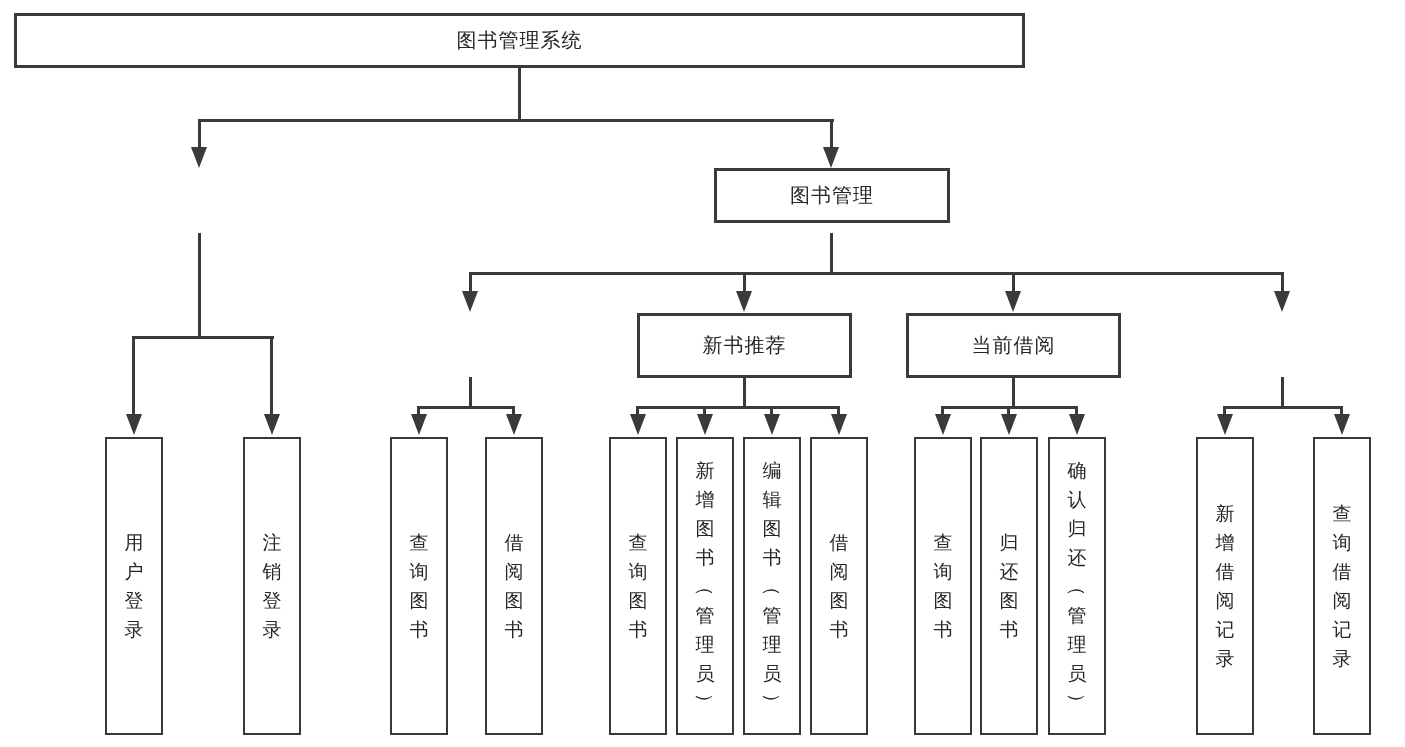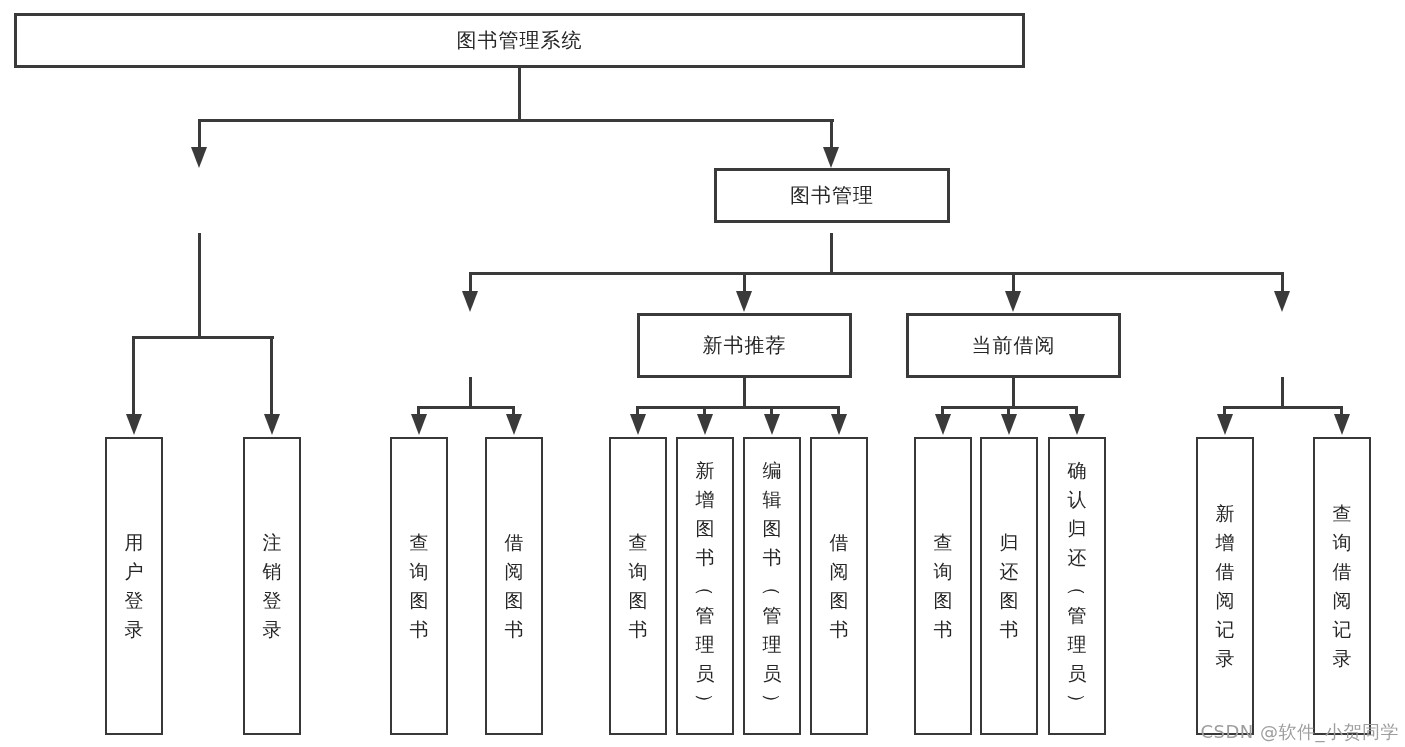--- a/index.html
+++ b/index.html
@@ -239,15 +239,14 @@
   <div class="vline" style="left:1075px; top:406px; height:10px;"></div>
   <div class="arrow" style="left:1069px; top:414px;"></div>
 
   <div class="vline" style="left:1281px; top:377px; height:31px;"></div>
   <div class="hline" style="left:1223px; top:406px; width:120px;"></div>
   <div class="vline" style="left:1223px; top:406px; height:10px;"></div>
   <div class="arrow" style="left:1217px; top:414px;"></div>
   <div class="vline" style="left:1340px; top:406px; height:10px;"></div>
   <div class="arrow" style="left:1334px; top:414px;"></div>
 
-  <div class="watermark">CSDN @软件_小贺同学</div>
 
 </div>
 
 </body></html>

